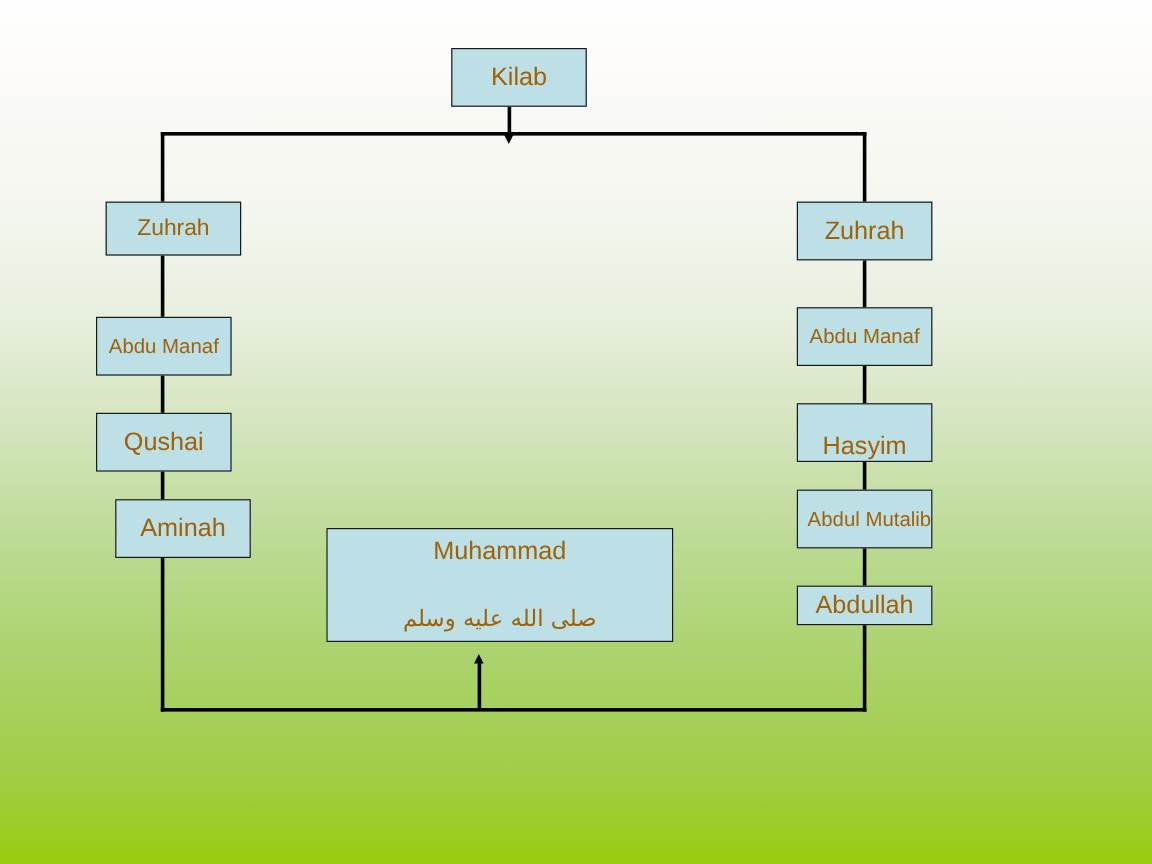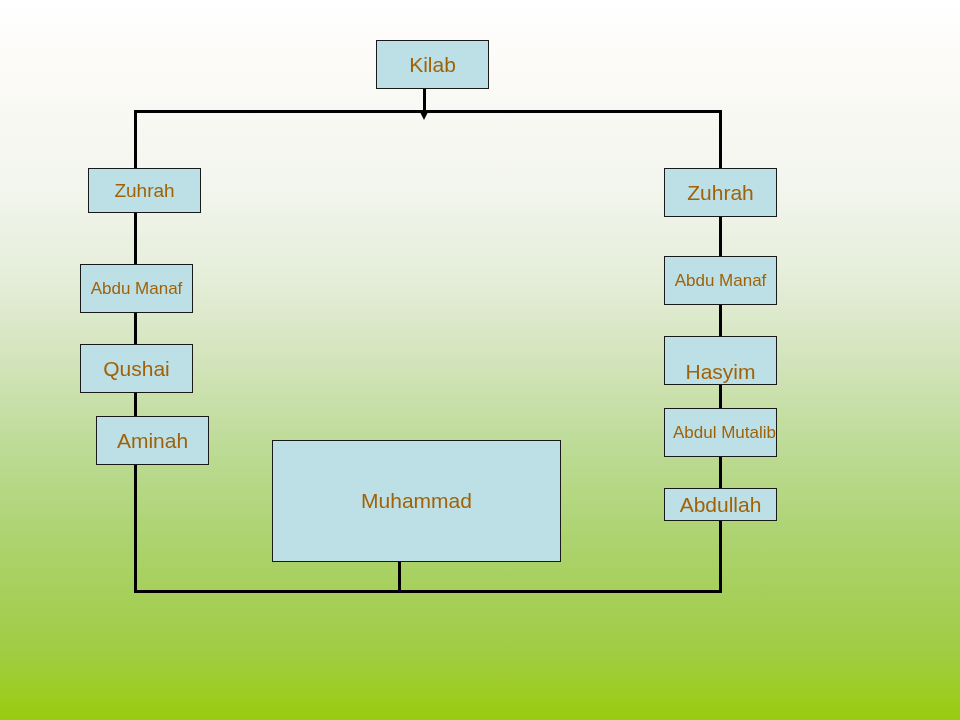--- a/index.html
+++ b/index.html
@@ -66,15 +66,16 @@
 <div class="box" style="left:664px;top:336px;width:113px;height:49px;font-size:21px;align-items:flex-start;padding-top:23px;">
   <span>Hasyim</span>
 </div>
 <div class="box" style="left:664px;top:408px;width:113px;height:49px;font-size:17px;justify-content:flex-end;padding-left:2px;">
   <span>Abdul Mutalib</span>
 </div>
 <div class="box" style="left:664px;top:488px;width:113px;height:33px;font-size:21px;">
   <span>Abdullah</span>
 </div>
 
-<div class="box muh" style="left:272px;top:440px;width:289px;height:122px;gap:31px;">
+<div class="box muh" style="left:272px;top:440px;width:289px;height:95px;gap:31px;">
   <span style="font-size:21px;">Muhammad</span>
+  <span class="arabic">صلى الله عليه وسلم</span>
 </div>
 
 </body></html>

